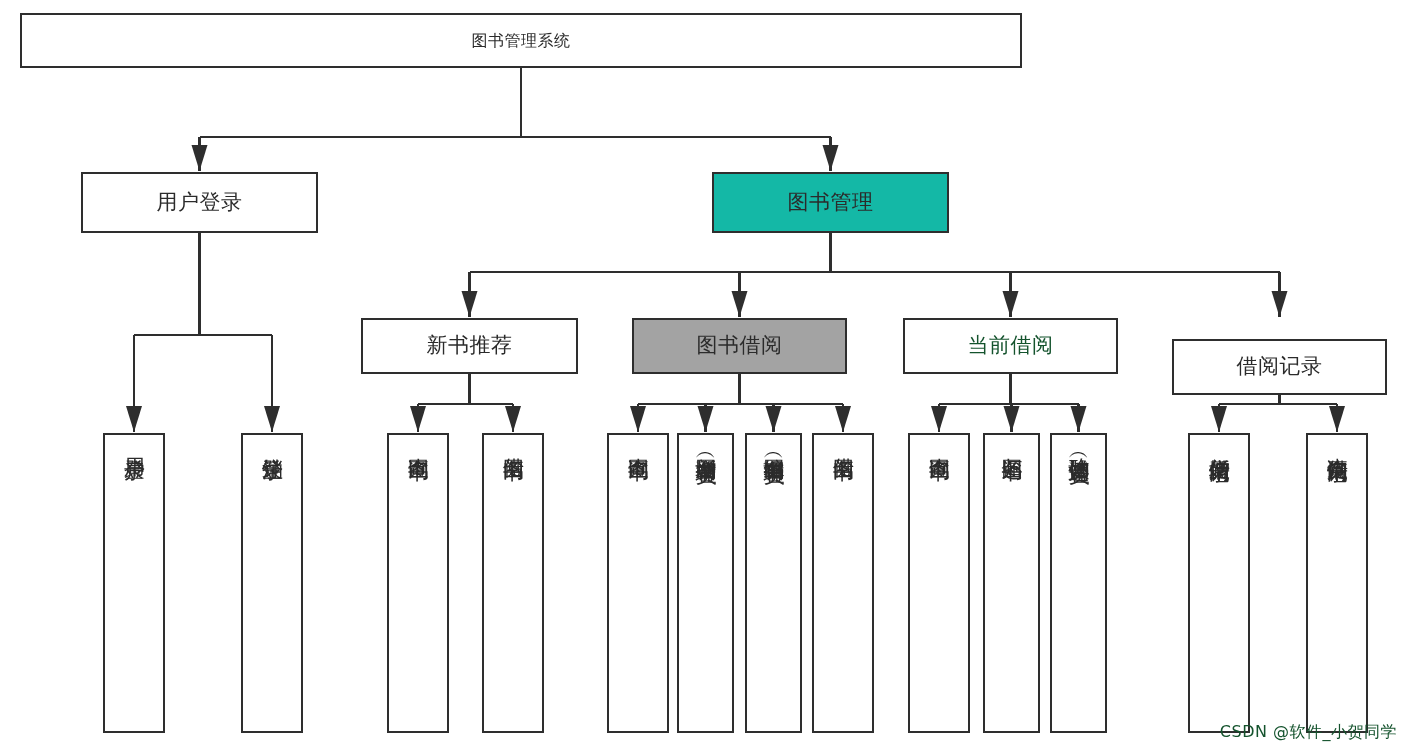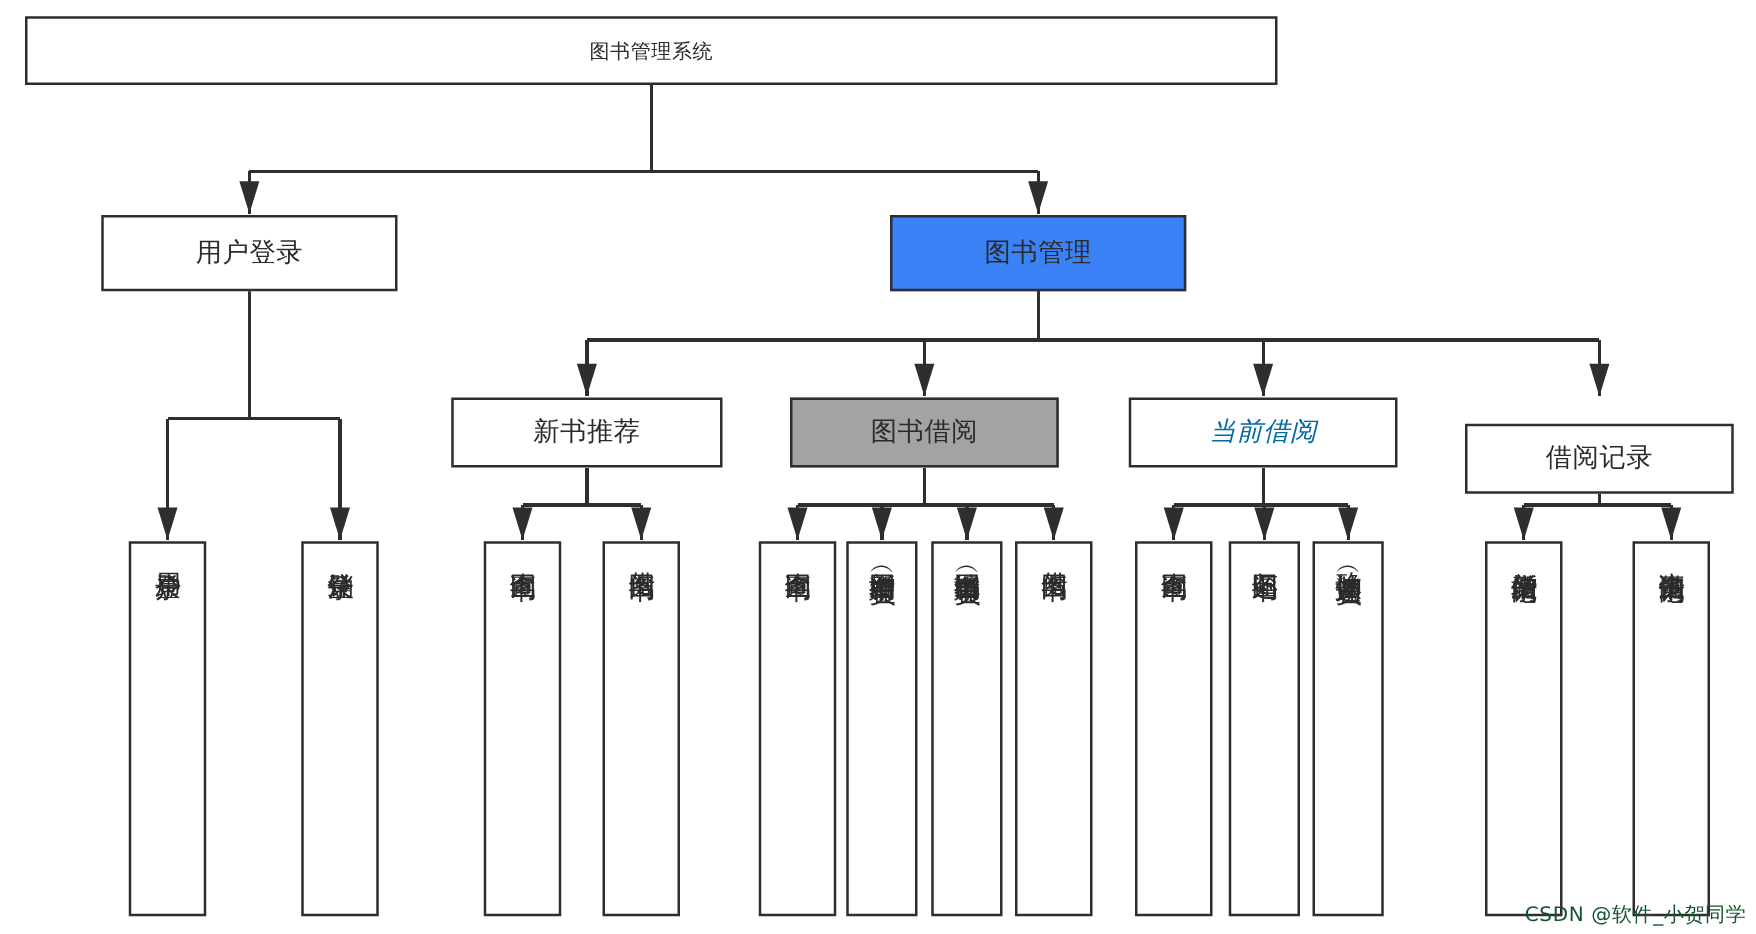--- a/index.html
+++ b/index.html
@@ -126,30 +126,30 @@
       <line x1="1337" y1="404" x2="1337" y2="432" stroke="#2e2e2e" stroke-width="2.6" shape-rendering="crispEdges"></line>
       <polygon points="1329,406 1345,406 1337,432" fill="#2e2e2e"></polygon>
     </svg>
   <div id="nodes">
       <div class="node horizontal root" style="left: 20px; top: 13px; width: 1002px; height: 55px; border-color: rgb(46, 46, 46); background: rgb(255, 255, 255); color: rgb(43, 43, 43);">
         <span class="label">图书管理系统</span>
       </div>
       <div class="node horizontal" style="left: 81px; top: 172px; width: 237px; height: 61px; border-color: rgb(46, 46, 46); background: rgb(255, 255, 255); color: rgb(43, 43, 43);">
         <span class="label">用户登录</span>
       </div>
-      <div class="node horizontal" style="left: 712px; top: 172px; width: 237px; height: 61px; border-color: rgb(46, 46, 46); background: #3b82f6; color: rgb(43, 43, 43);">
+      <div class="node horizontal" style="left: 712px; top: 172px; width: 237px; height: 61px; border-color: rgb(46, 46, 46); background: #14b8a6; color: rgb(43, 43, 43);">
         <span class="label">图书管理</span>
       </div>
       <div class="node horizontal" style="left: 361px; top: 318px; width: 217px; height: 56px; border-color: rgb(46, 46, 46); background: rgb(255, 255, 255); color: rgb(43, 43, 43);">
         <span class="label">新书推荐</span>
       </div>
       <div class="node horizontal" style="left: 632px; top: 318px; width: 215px; height: 56px; border-color: rgb(46, 46, 46); background: #a3a3a3; color: rgb(43, 43, 43);">
         <span class="label">图书借阅</span>
       </div>
-      <div class="node horizontal" style="left: 903px; top: 318px; width: 215px; height: 56px; border-color: rgb(46, 46, 46); background: rgb(255, 255, 255); color: #0369a1; font-style: italic;">
+      <div class="node horizontal" style="left: 903px; top: 318px; width: 215px; height: 56px; border-color: rgb(46, 46, 46); background: rgb(255, 255, 255); color: #14532d;">
         <span class="label">当前借阅</span>
       </div>
       <div class="node horizontal" style="left: 1172px; top: 318px; width: 215px; height: 56px; border-color: rgb(46, 46, 46); background: rgb(255, 255, 255); color: rgb(43, 43, 43); margin-top: 21px;">
         <span class="label">借阅记录</span>
       </div>
       <div class="node vertical" style="left: 103px; top: 433px; width: 62px; height: 300px; border-color: rgb(46, 46, 46); background: rgb(255, 255, 255); color: rgb(43, 43, 43);">
         <span class="label">用户登录</span>
       </div>
       <div class="node vertical" style="left: 241px; top: 433px; width: 62px; height: 300px; border-color: rgb(46, 46, 46); background: rgb(255, 255, 255); color: rgb(43, 43, 43);">
         <span class="label">注销登录</span>

